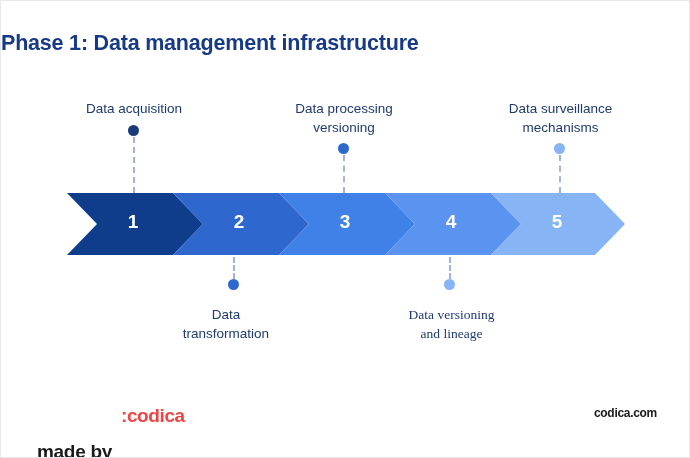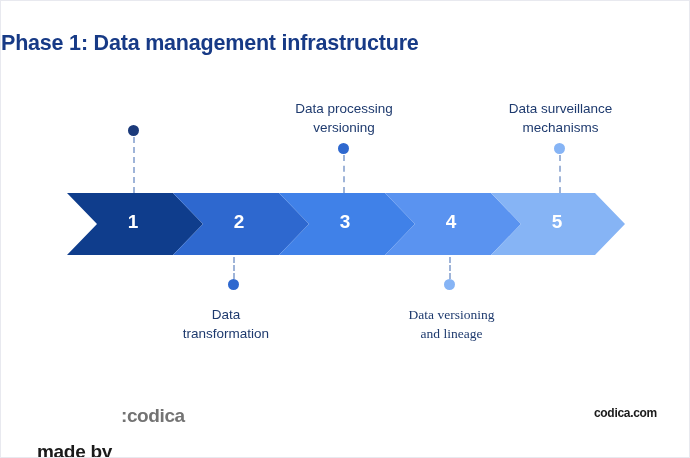--- a/index.html
+++ b/index.html
@@ -84,40 +84,43 @@
     color: #1a1a1a;
     letter-spacing: -0.3px;
     margin-top: 36px;
   }
   .codica-logo {
     position: absolute;
     left: 120px;
     top: 404px;
     font-size: 19px;
     font-weight: bold;
-    color: #737373;
+    color: #ef4444;
     letter-spacing: -0.4px;
   }
   .site {
     position: absolute;
     right: 32px;
     top: 405px;
     font-size: 12px;
     font-weight: bold;
     color: #1a1a1a;
     letter-spacing: -0.3px;
   }
 </style>
 </head>
 <body>
 
 <div class="card">
 
   <div class="title">Phase 1: Data management infrastructure</div>
 
+  <div class="label" style="left: 48px; top: 98px; width: 170px;">
+    <div>Data acquisition</div>
+  </div>
   <div class="dot" style="left: 127px; top: 124px; background: #1b3a7a;"></div>
   <div class="stem" style="left: 132px; top: 136px; height: 56px;"></div>
 
   <div class="label" style="left: 258px; top: 98px; width: 170px;">
     <div>Data processing</div>
     <div>versioning</div>
   </div>
   <div class="dot" style="left: 337px; top: 142px; background: #2e68cf;"></div>
   <div class="stem" style="left: 342px; top: 154px; height: 38px;"></div>
 

